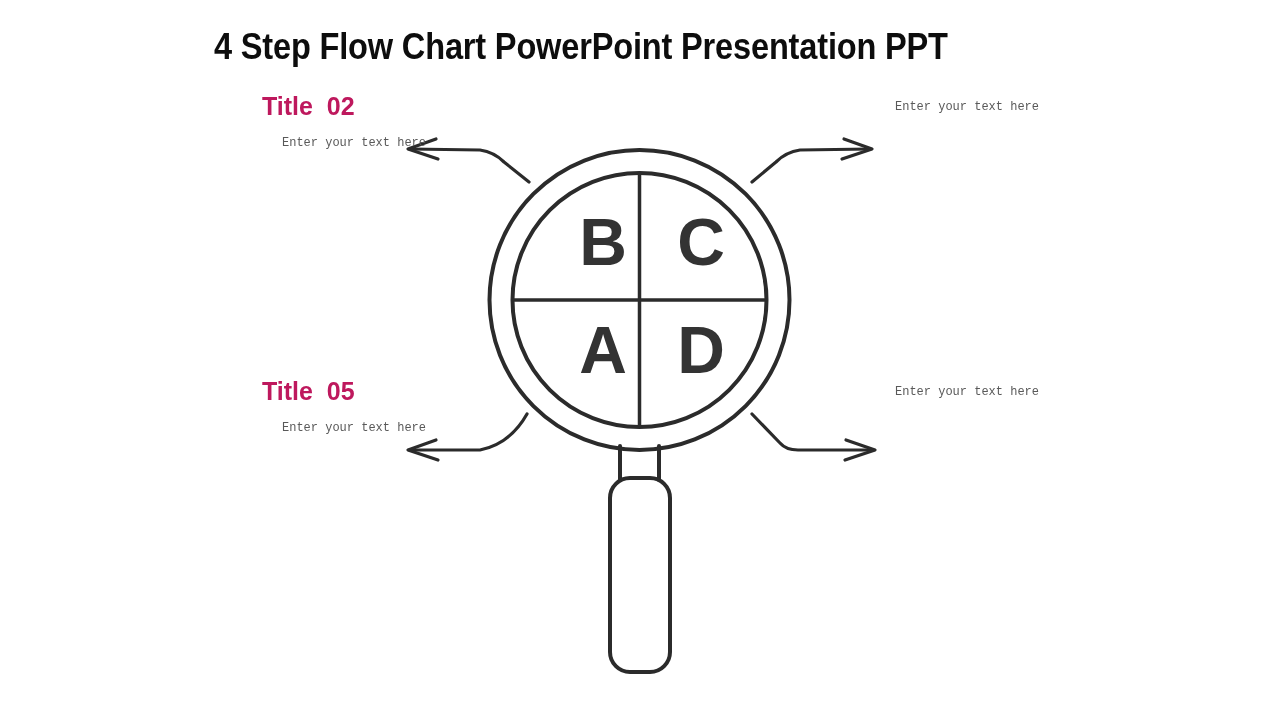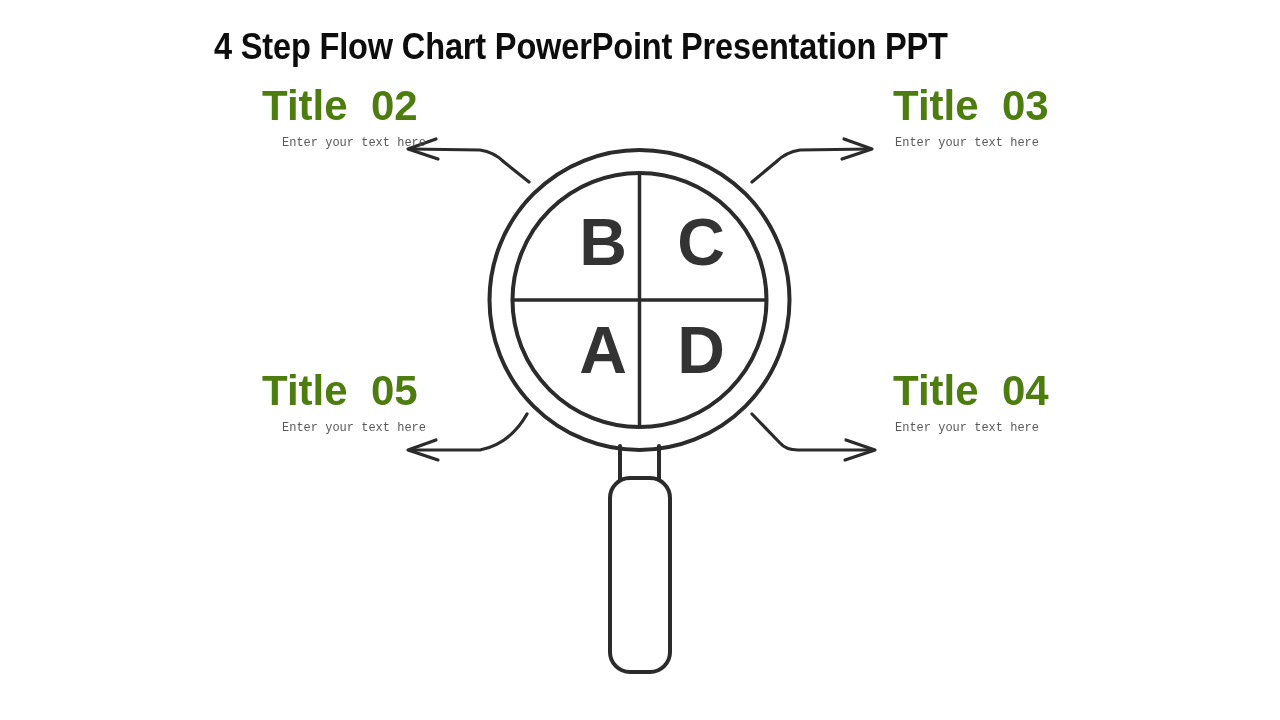--- a/index.html
+++ b/index.html
@@ -43,23 +43,23 @@
 
   
   .label-block {
     position: absolute;
     width: 300px;
   }
   .label-block.left  { text-align: left; }
   .label-block.right { text-align: left; }
 
   .label-title {
-    font-size: 42px;
+    font-size: 25px;
     font-weight: bold;
-    color: #4d7c0f;
+    color: #be185d;
     line-height: 36px;
     white-space: pre;
   }
   .label-sub {
     font-size: 12px;
     color: #595959;
     line-height: 16px;
     white-space: pre;
     font-family: Liberation Mono, monospace;
   }
@@ -158,27 +158,25 @@
     <path class="arrow-line" d="M 752 414 L 780 443 Q 786 450 798 450 L 872 450"></path>
     <path class="arrow-head" d="M 846 440 L 875 450 L 845 460"></path>
   </svg>
 
   <div class="label-block left" id="block-02">
     <div class="label-title">Title  02</div>
     <div class="label-sub">Enter your text here</div>
   </div>
 
   <div class="label-block right" id="block-03">
-    <div class="label-title">Title  03</div>
     <div class="label-sub">Enter your text here</div>
   </div>
 
   <div class="label-block left" id="block-01">
     <div class="label-title">Title  05</div>
     <div class="label-sub">Enter your text here</div>
   </div>
 
   <div class="label-block right" id="block-04">
-    <div class="label-title">Title  04</div>
     <div class="label-sub">Enter your text here</div>
   </div>
 
 </div>
 
 </body></html>

